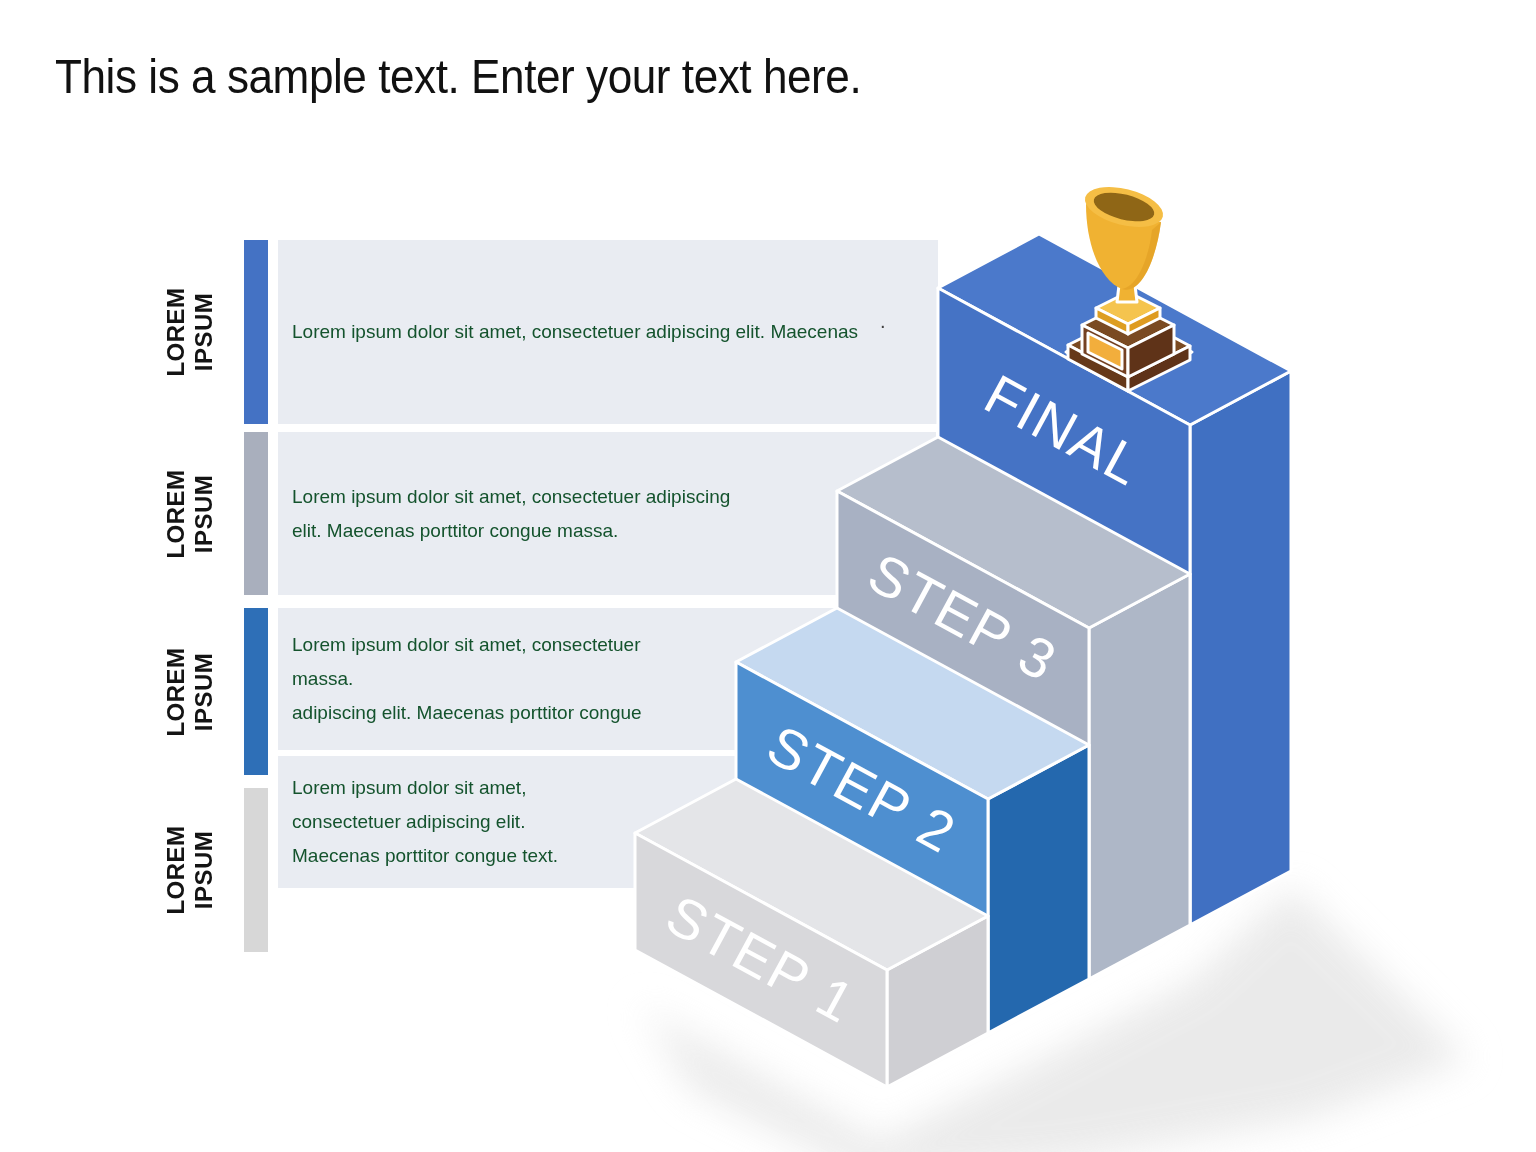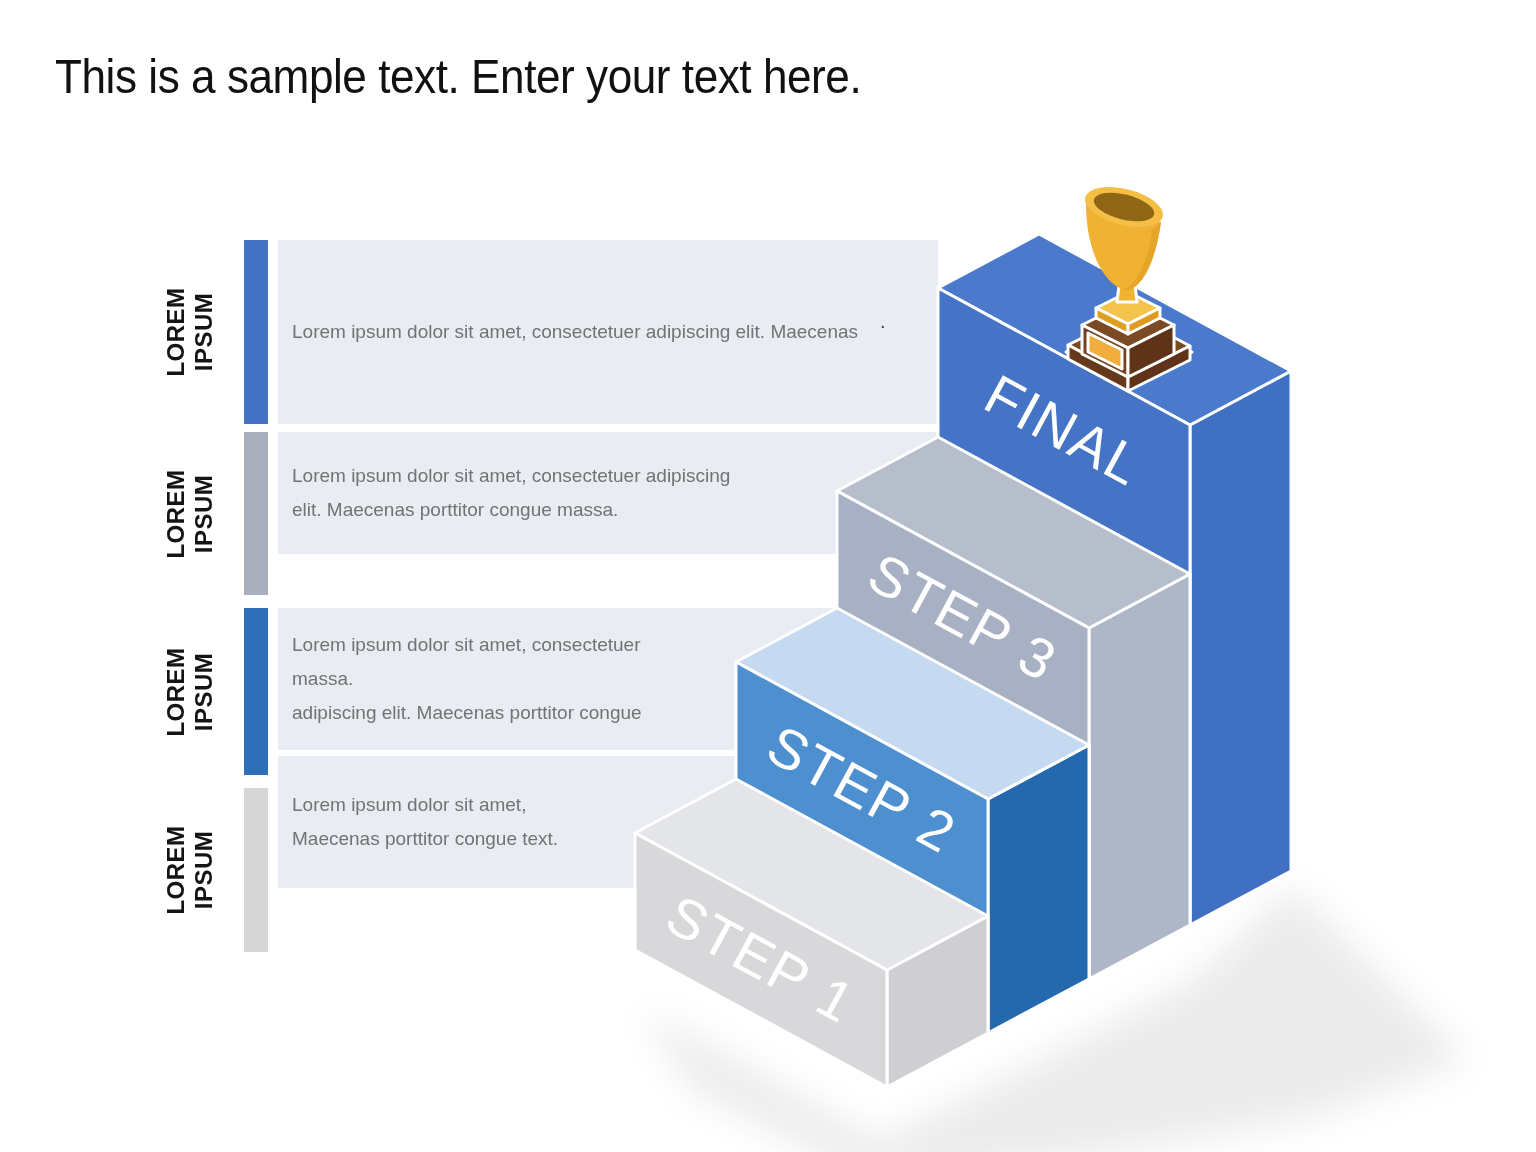--- a/index.html
+++ b/index.html
@@ -6,21 +6,21 @@
   .slide{position:relative;width:1536px;height:1152px;background:#ffffff;overflow:hidden;
          font-family:"Liberation Sans","DejaVu Sans",sans-serif;}
   .title{position:absolute;left:55px;top:48px;font-size:49px;color:#111111;
          letter-spacing:-0.5px;transform:scaleX(.9);transform-origin:0 50%;white-space:nowrap;}
   .vlabel{position:absolute;display:flex;align-items:center;justify-content:center;}
   .vlabel-inner{width:176px;transform:rotate(-90deg);text-align:center;
                 font-size:24px;font-weight:bold;color:#141414;line-height:28px;letter-spacing:.5px;}
   .bar{position:absolute;width:24px;}
   .panel{position:absolute;background:#E9ECF2;display:flex;flex-direction:column;
          justify-content:center;padding-left:14px;box-sizing:border-box;}
-  .panel .line{font-size:19px;line-height:34px;color:#737373;white-space:nowrap;}
+  .panel .line{font-size:19px;line-height:34px;color:#14532d;white-space:nowrap;}
   .stairs{position:absolute;left:0;top:0;pointer-events:none;}
   .stairs polygon{stroke:#ffffff;stroke-width:3;stroke-linejoin:round;}
   .step-label{fill:#ffffff;font-family:"Liberation Sans","DejaVu Sans",sans-serif;
               font-size:56px;letter-spacing:2px;text-anchor:middle;dominant-baseline:central;}
   .trophy *{stroke:none;}
   .stray{position:absolute;left:880px;top:310px;font-size:20px;color:#404040;}
 </style>
 </head>
 <body>
 
@@ -39,21 +39,21 @@
     <div class="line">Lorem ipsum dolor sit amet, consectetuer adipiscing elit. Maecenas</div>
   </div>
 
   <div class="vlabel" style="left:140px;top:432px;width:100px;height:163px">
     <div class="vlabel-inner">
       <div>LOREM</div>
       <div>IPSUM</div>
     </div>
   </div>
   <div class="bar" style="left: 244px; top: 432px; height: 163px; background-color: rgb(169, 175, 189);"></div>
-  <div class="panel" style="left:278px;top:432px;width:658px;height:122px">
+  <div class="panel" style="left:278px;top:432px;width:658px;height:163px">
     <div class="line">Lorem ipsum dolor sit amet, consectetuer adipiscing</div>
     <div class="line">elit. Maecenas porttitor congue massa.</div>
   </div>
 
   <div class="vlabel" style="left:140px;top:608px;width:100px;height:167px">
     <div class="vlabel-inner">
       <div>LOREM</div>
       <div>IPSUM</div>
     </div>
   </div>
@@ -66,20 +66,21 @@
 
   <div class="vlabel" style="left:140px;top:788px;width:100px;height:164px">
     <div class="vlabel-inner">
       <div>LOREM</div>
       <div>IPSUM</div>
     </div>
   </div>
   <div class="bar" style="left: 244px; top: 788px; height: 164px; background-color: rgb(215, 215, 215);"></div>
   <div class="panel" style="left:278px;top:756px;width:460px;height:132px">
     <div class="line">Lorem ipsum dolor sit amet,</div>
+    <div class="line">consectetuer adipiscing elit.</div>
     <div class="line">Maecenas porttitor congue text.</div>
   </div>
 
   <div class="stray">.</div>
 
   <svg class="stairs" width="1536" height="1152" viewBox="0 0 1536 1152">
     <defs>
       <filter id="soft" x="-30%" y="-30%" width="160%" height="160%">
         <feGaussianBlur stdDeviation="18"></feGaussianBlur>
       </filter>

